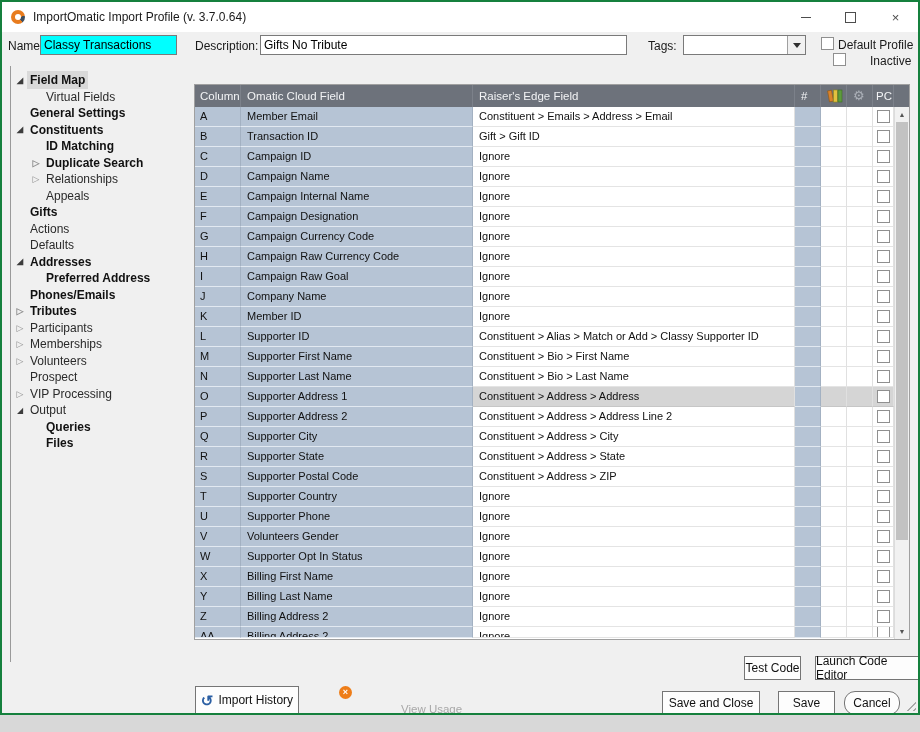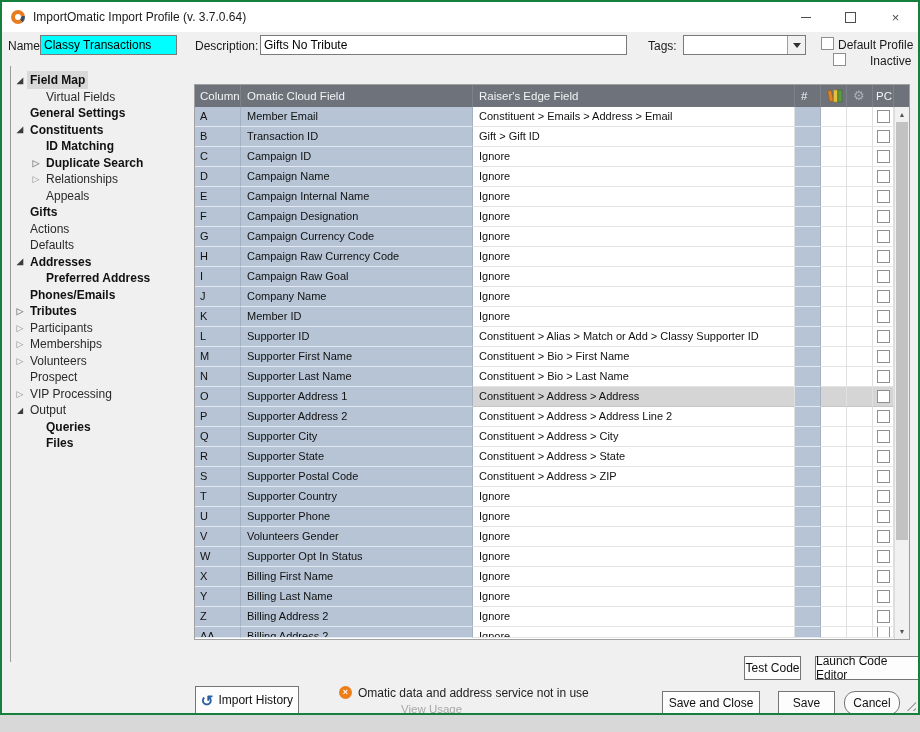--- a/index.html
+++ b/index.html
@@ -524,20 +524,19 @@
     </div>
   </div>
 
   <div class="btn" id="btn-test">Test Code</div>
   <div class="btn" id="btn-editor">Launch Code Editor</div>
   <div class="btn" id="btn-history">
     <span class="hist-icon">↺</span>
     <span>Import History</span>
   </div>
   <span class="status-icon">×</span>
-  <span class="status-text">Omatic data and address service not in use</span>
   <span class="view-usage">View Usage</span>
   <div class="btn" id="btn-saveclose">Save and Close</div>
   <div class="btn" id="btn-save">Save</div>
   <div class="btn" id="btn-cancel">Cancel</div>
   <div class="grip"></div>
 
 </div>
 
 </body></html>

